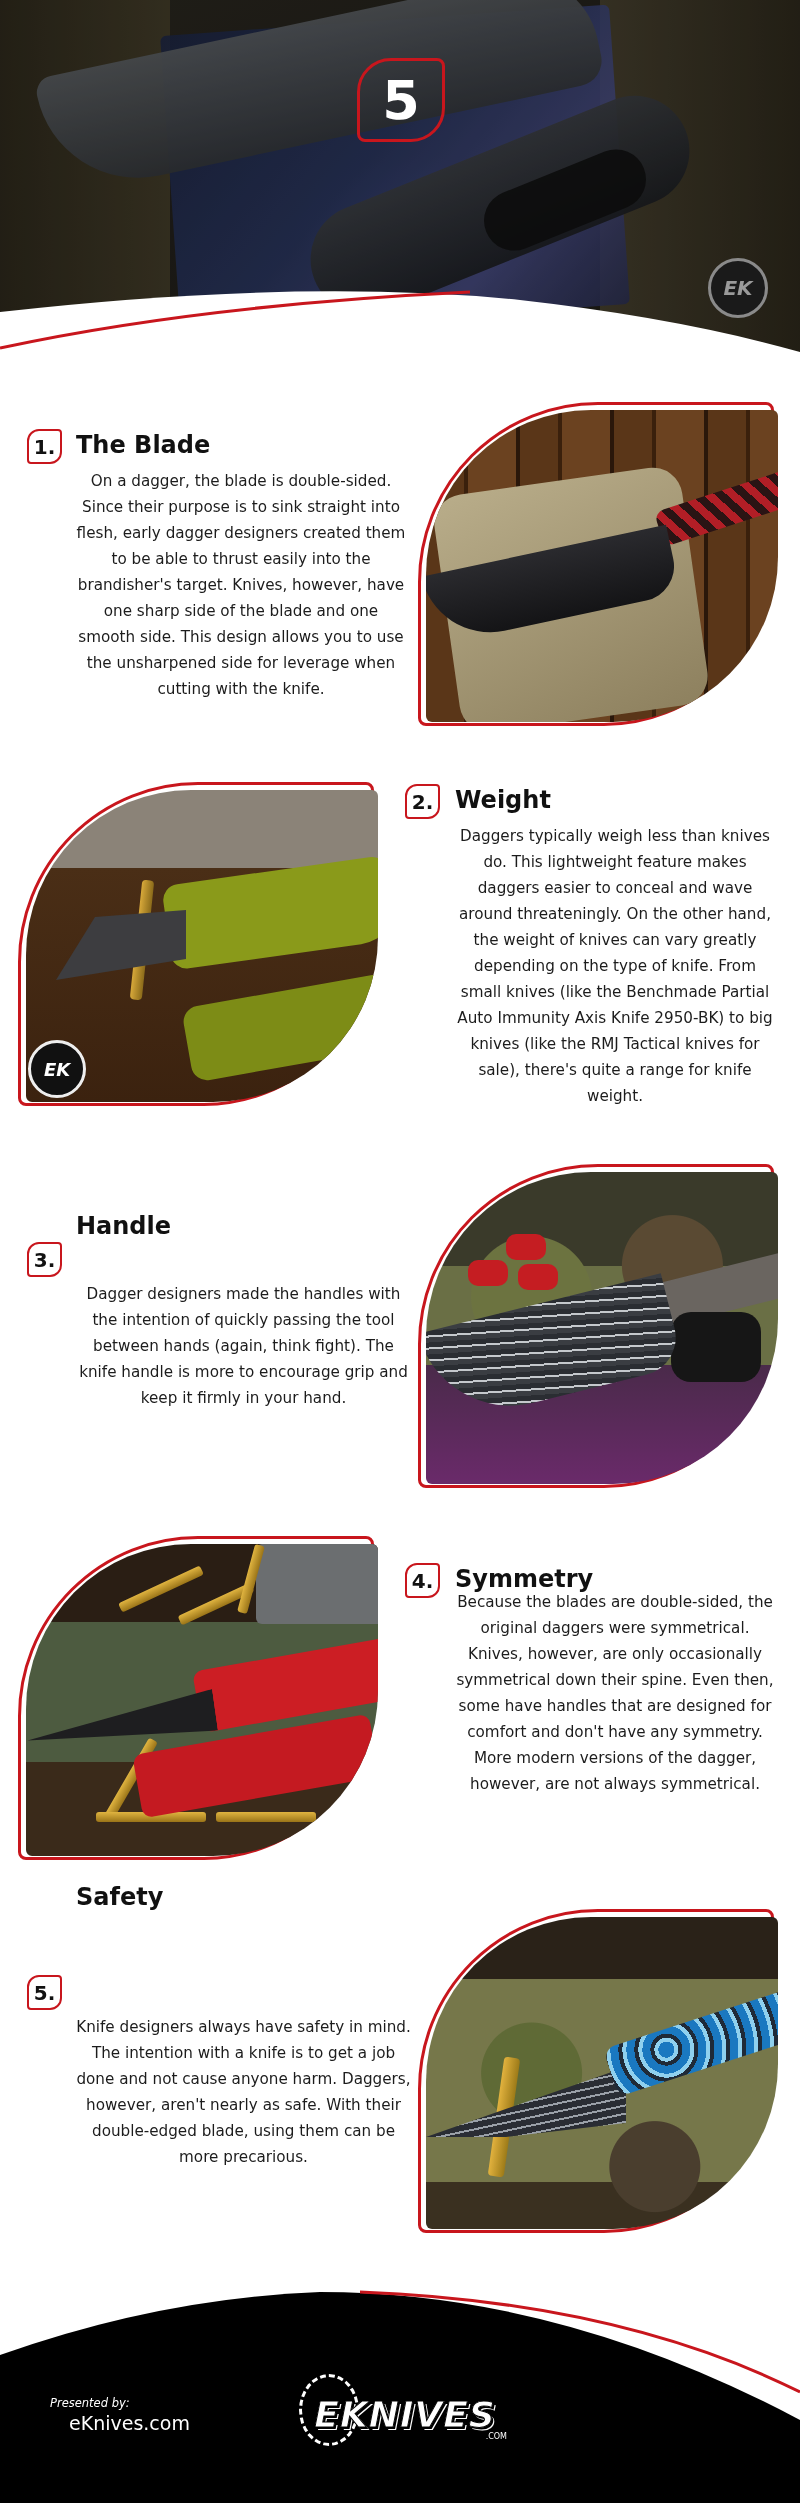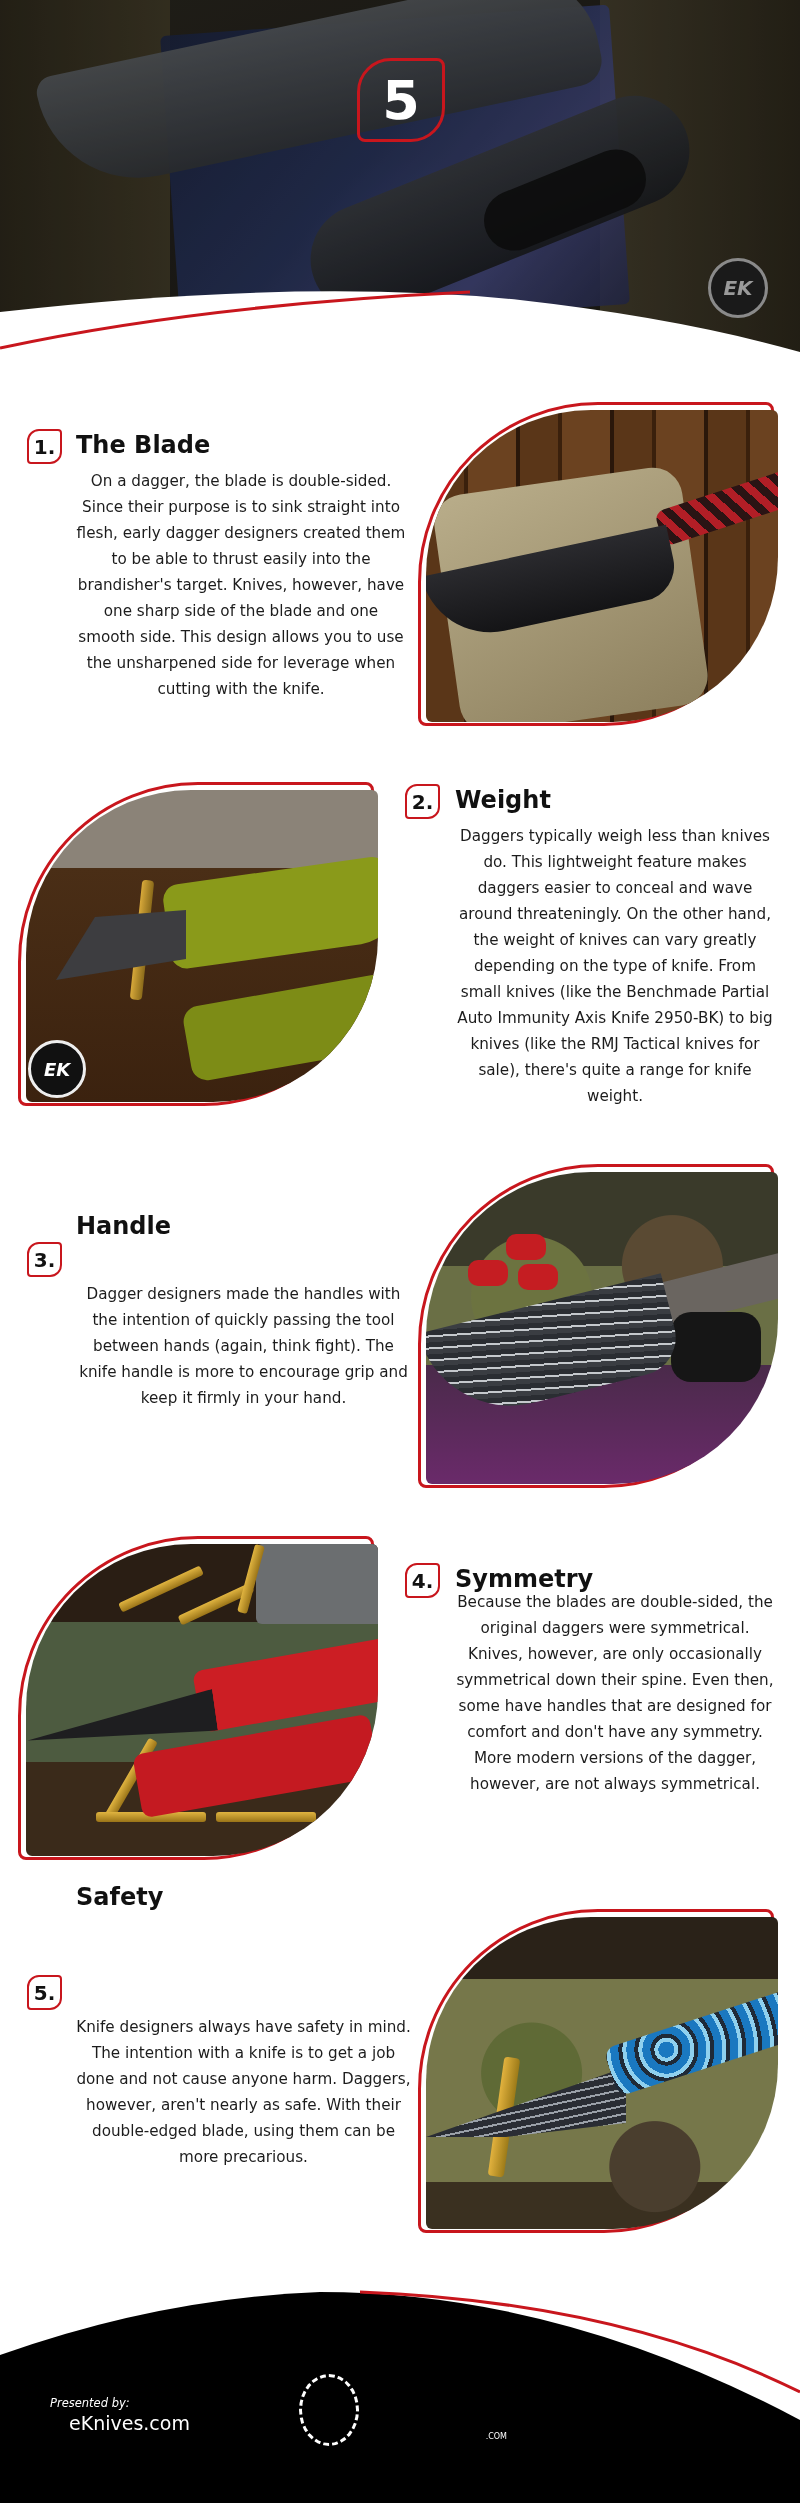--- a/index.html
+++ b/index.html
@@ -216,14 +216,15 @@
 <svg class="wave" style="top:2280px" width="800" height="223" viewBox="0 0 800 223">
   <path d="M0 75 Q 160 18 320 12 Q 560 12 800 140 L800 223 L0 223 Z" fill="#000000"></path>
   <path d="M360 12 Q 620 22 800 112" fill="none" stroke="#c8161d" stroke-width="3"></path>
 </svg>
 
 <div class="footer-presented">Presented by:</div>
 <div class="footer-site">eKnives.com</div>
 
 <div class="footer-logo">
   <div class="footer-gear"></div>
+  <div class="footer-logo-text">EKNIVES</div>
   <div class="footer-logo-com">.COM</div>
 </div>
 
 </body></html>

